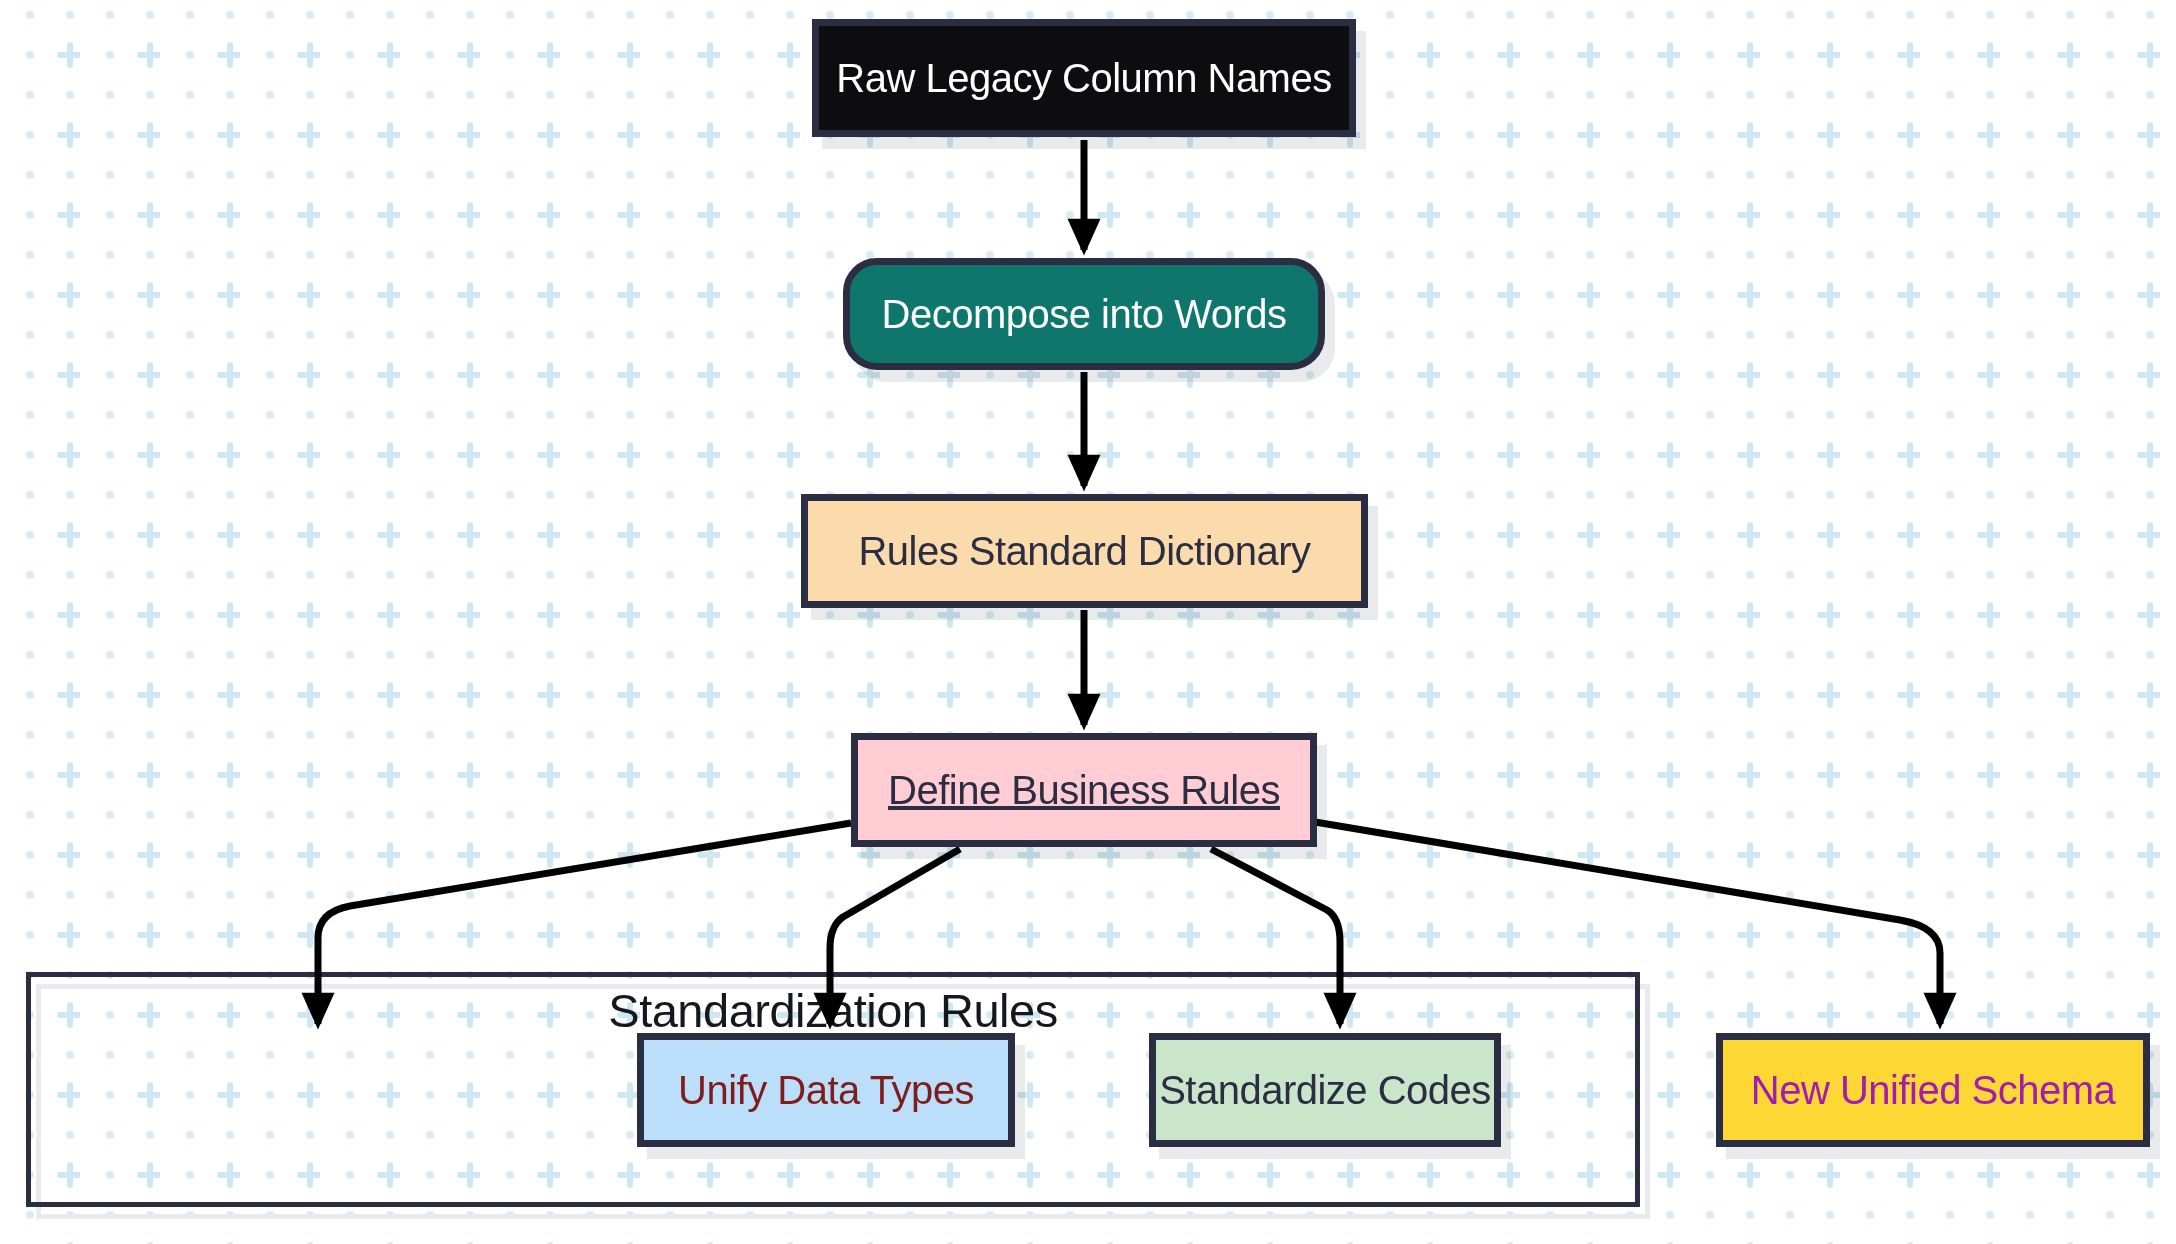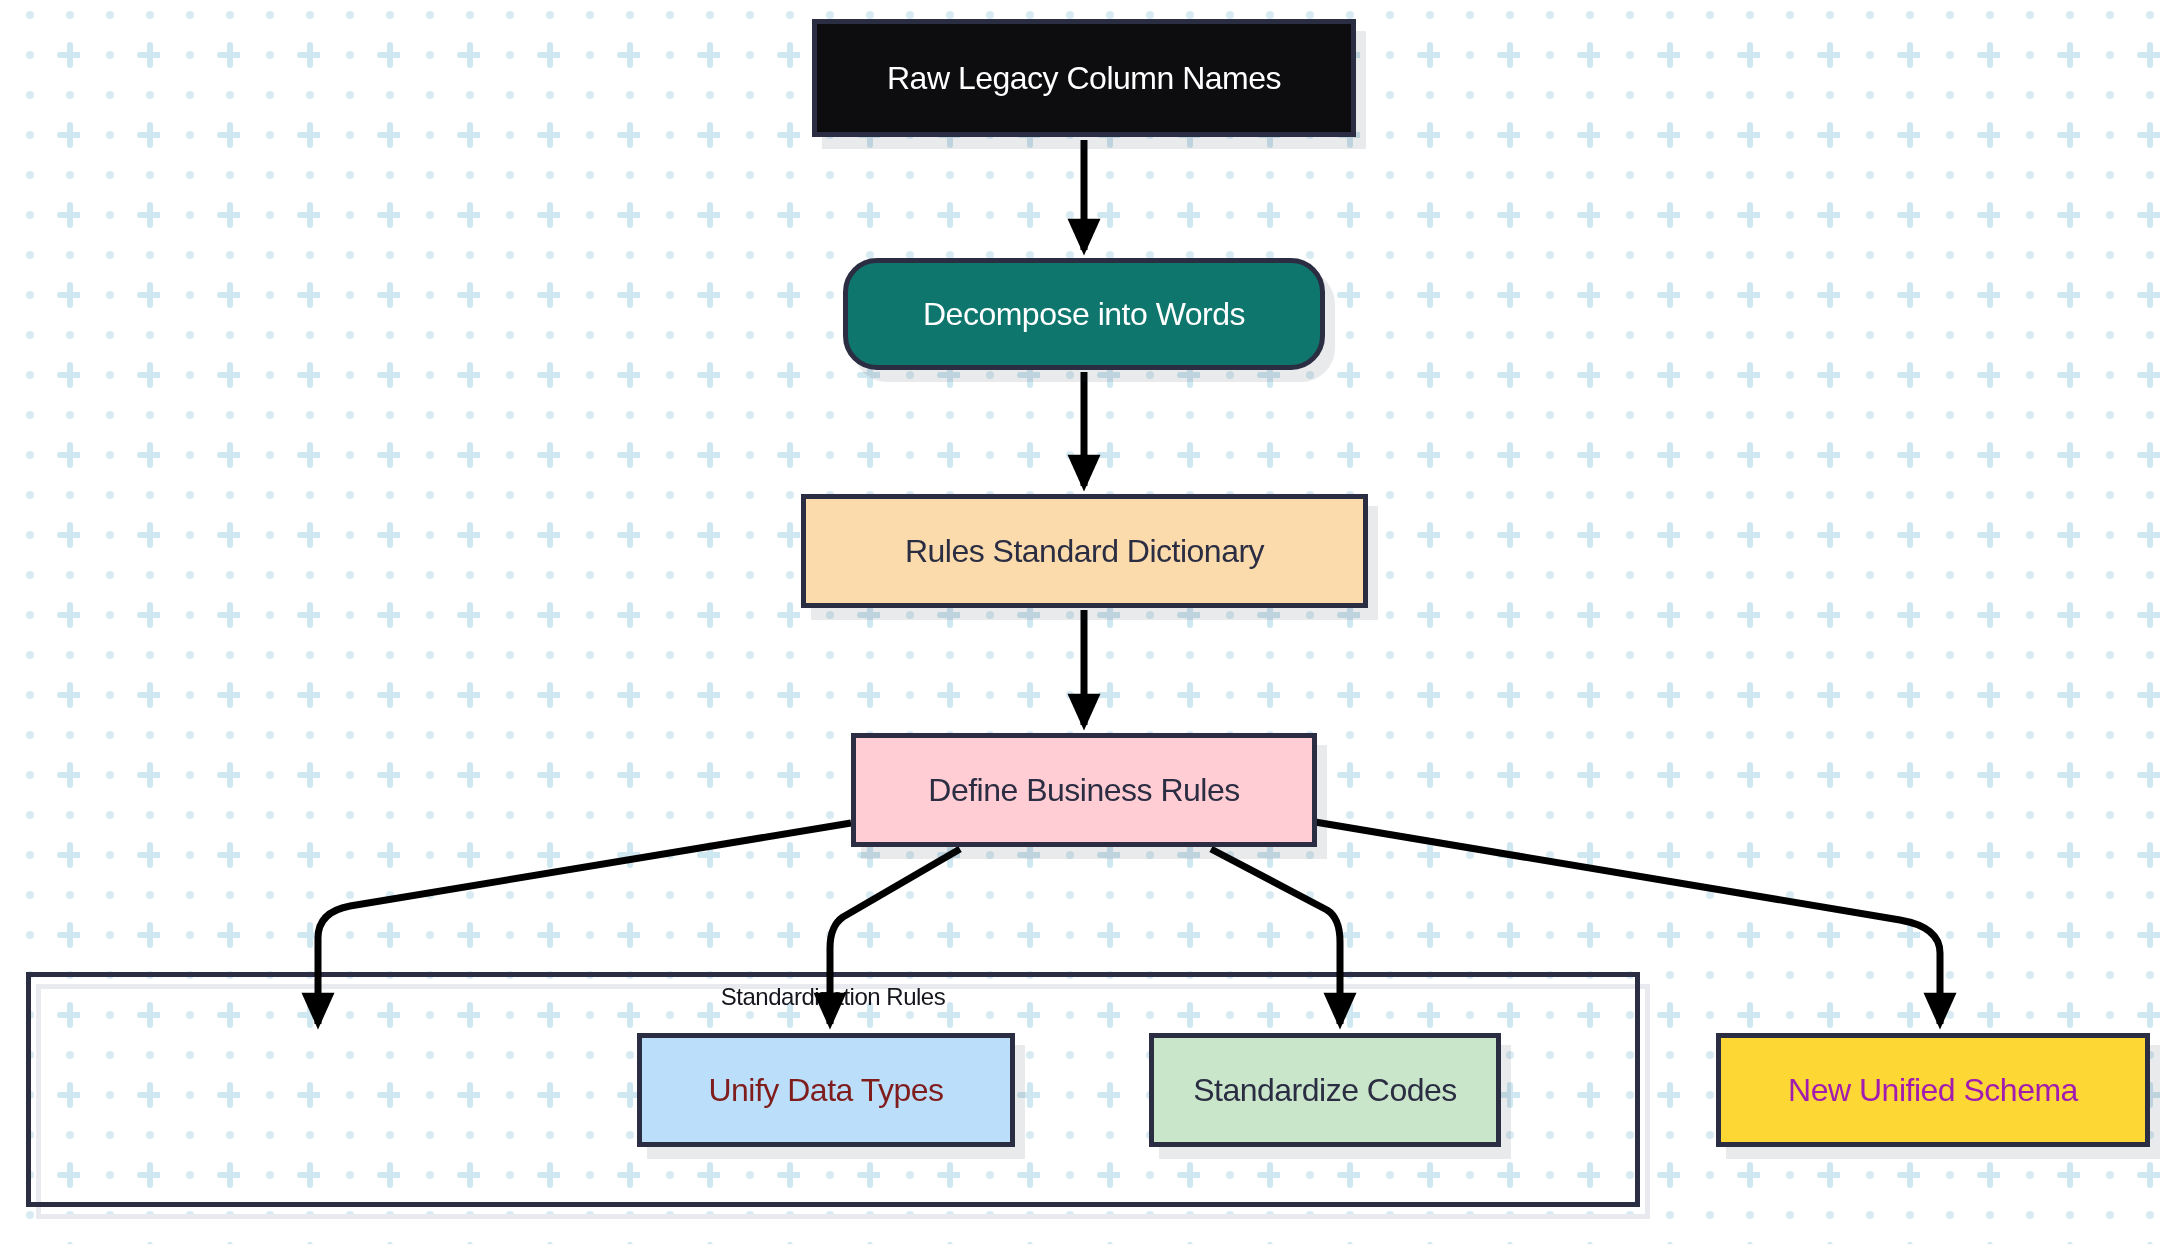--- a/index.html
+++ b/index.html
@@ -7,23 +7,23 @@
     position:relative; width:2176px; height:1244px; overflow:hidden;
     background:#ffffff;
     font-family:"Liberation Sans", sans-serif;
   }
   .layer { position:absolute; left:0; top:0; }
 
   
   .node {
     position:absolute; box-sizing:border-box;
     display:flex; align-items:center; justify-content:center;
-    border:5px solid #a21caf;
+    border:7px solid #a21caf;
     box-shadow:10px 12px 0 rgba(43,45,66,0.10);
-    font-size:32px; font-weight:500; letter-spacing:-0.5px;
+    font-size:40px; font-weight:500; letter-spacing:-0.5px;
     white-space:nowrap; z-index:3;
   }
   .n-raw    { left:812px;  top:19px;   width:544px; height:118px; }
   .n-dec    { left:843px;  top:258px;  width:482px; height:112px; border-radius:34px; }
   .n-dict   { left:801px;  top:494px;  width:567px; height:114px; }
   .n-rules  { left:851px;  top:733px;  width:466px; height:114px; }
   .n-syn    { left:112px;  top:1033px; width:403px; height:114px; }
   .n-types  { left:637px;  top:1033px; width:378px; height:114px; }
   .n-codes  { left:1137px; top:1033px; width:352px; height:114px;margin-left:12px; }
   .n-schema { left:1716px; top:1033px; width:434px; height:114px; }
@@ -34,21 +34,21 @@
     left:36px; top:984px; width:1614px; height:235px;
     border:5px solid #e9eaef;
   }
   .group {
     position:absolute; box-sizing:border-box; z-index:1;
     left:26px; top:972px; width:1614px; height:235px;
     border:5px solid #2b2d42;
   }
   .group-label {
     position:absolute; left:0; top:6px; width:100%;
-    text-align:center; font-size:24px; font-weight:500;
+    text-align:center; font-size:47px; font-weight:500;
     letter-spacing:-0.5px; color:#15161e;
   }
 
   .edges { z-index:2; }
   .edge  { fill:none; stroke-width:7px; stroke-linejoin:round; }
 </style>
 </head>
 <body>
 
 <div class="stage">
@@ -90,21 +90,21 @@
   </div>
 
   <div class="node n-dec" style="background-color: #0f766e; color: rgb(255, 255, 255); border-color: rgb(43, 45, 66);">
     <span>Decompose into Words</span>
   </div>
 
   <div class="node n-dict" style="background-color: rgb(251, 219, 171); color: rgb(43, 45, 66); border-color: rgb(43, 45, 66);">
     <span>Rules Standard Dictionary</span>
   </div>
 
-  <div class="node n-rules" style="background-color: rgb(255, 205, 211); color: rgb(43, 45, 66); border-color: rgb(43, 45, 66);">
+  <div class="node n-rules" style="background-color: rgb(255, 205, 211); color: rgb(43, 45, 66); border-color: rgb(43, 45, 66); text-decoration: underline;">
     <span>Define Business Rules</span>
   </div>
 
 
   <div class="node n-types" style="background-color: rgb(187, 222, 251); color: #7f1d1d; border-color: rgb(43, 45, 66);">
     <span>Unify Data Types</span>
   </div>
 
   <div class="node n-codes" style="background-color: rgb(201, 229, 202); color: rgb(43, 45, 66); border-color: rgb(43, 45, 66);">
     <span>Standardize Codes</span>

